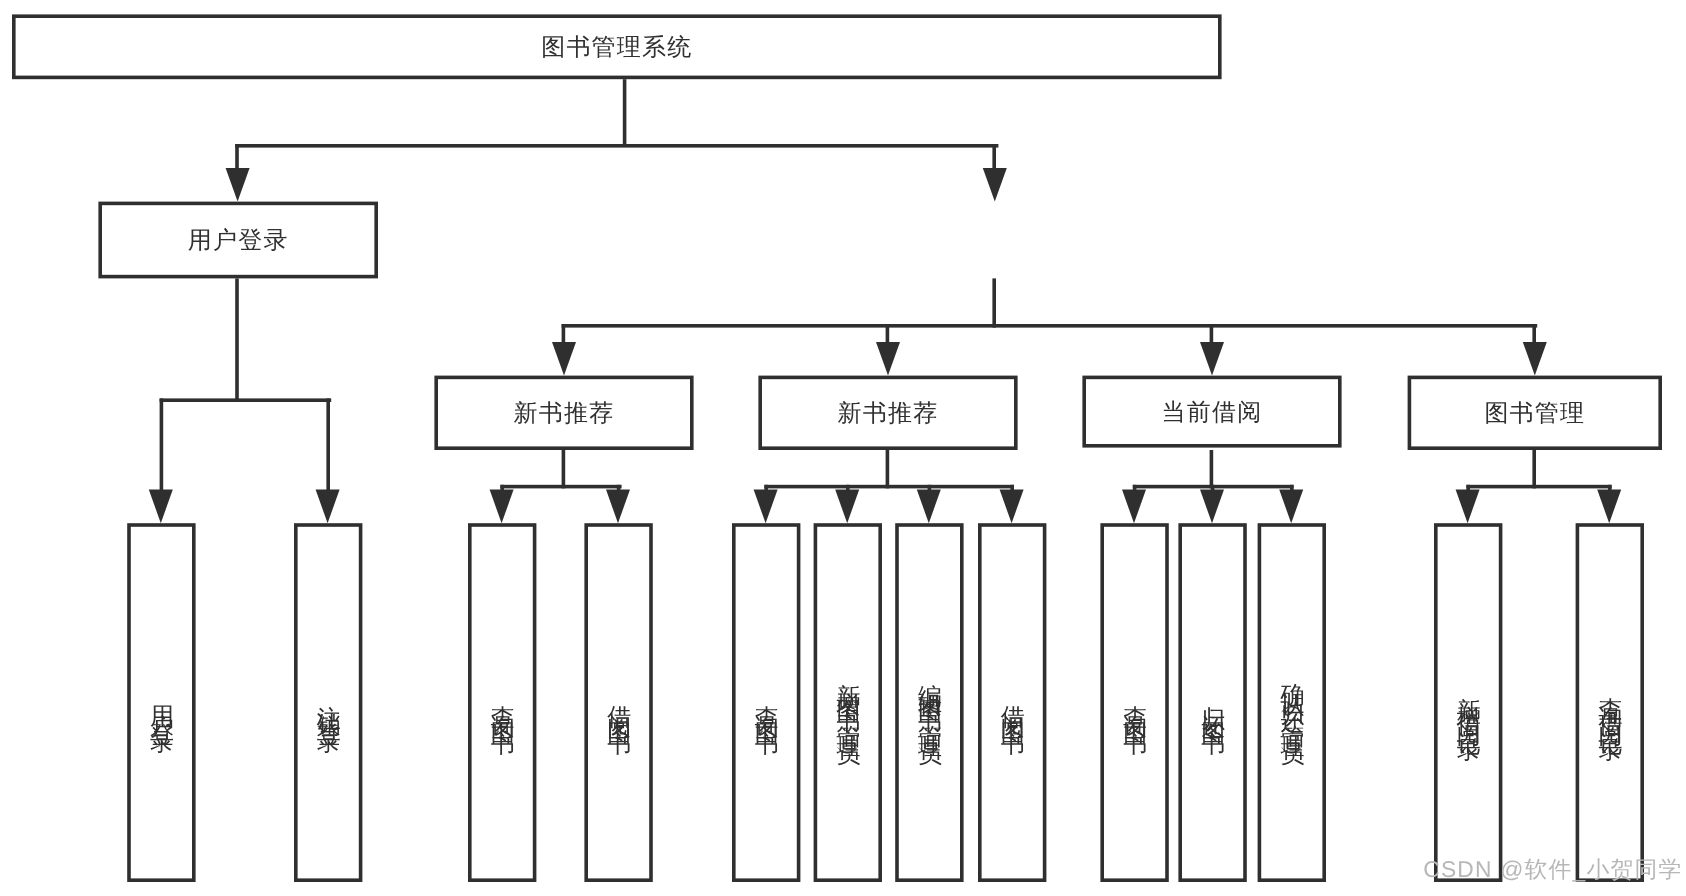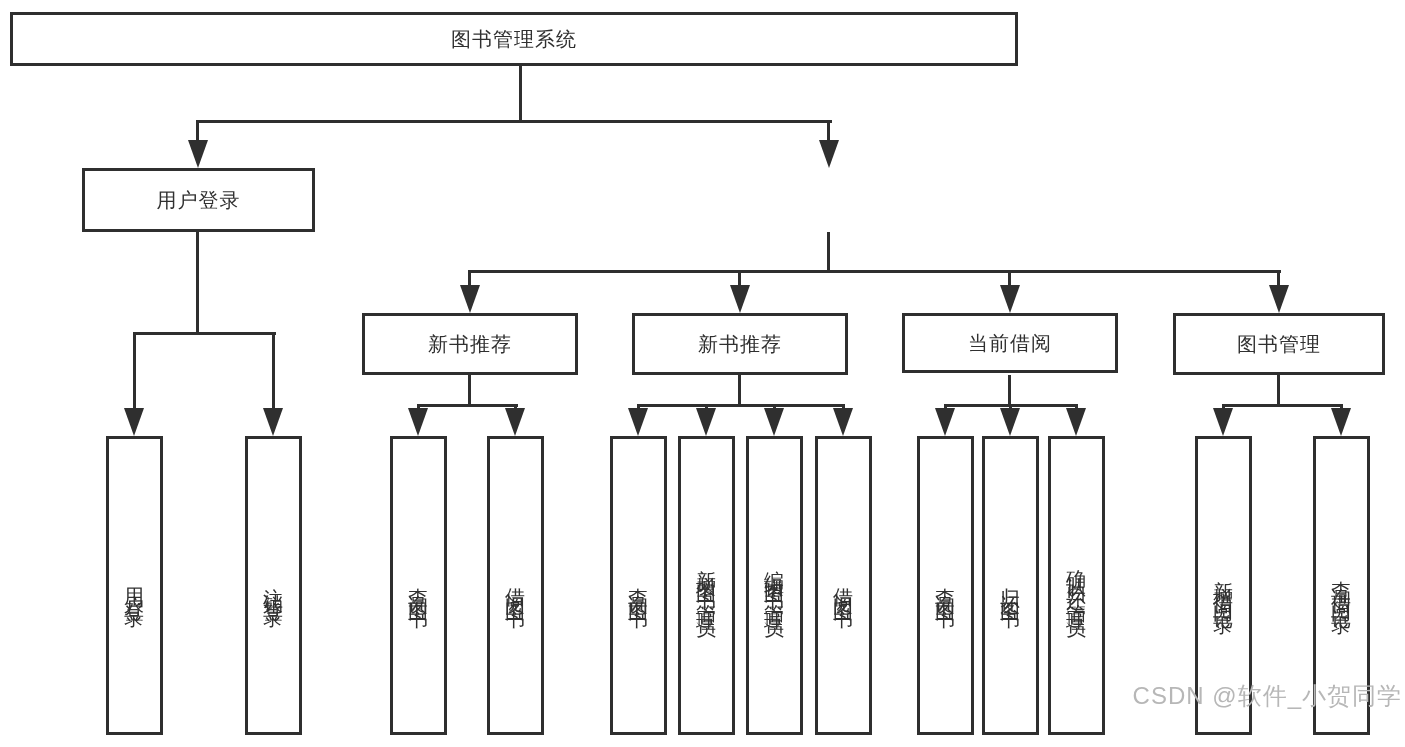--- a/index.html
+++ b/index.html
@@ -32,22 +32,22 @@
   }
   
   .v{position:absolute; width:3px; background:var(--line);}
   .h{position:absolute; height:3px; background:var(--line);}
   .arr{
     position:absolute; width:0; height:0;
     border-left:10px solid transparent; border-right:10px solid transparent;
     border-top:28px solid var(--line);
   }
   .watermark{
-    position:absolute; right:3px; top:680px; z-index:5;
-    font-size:24px; letter-spacing:1px; color:var(--watermark);
+    position:absolute; right:3px; top:712px; z-index:5;
+    font-size:19px; letter-spacing:1px; color:var(--watermark);
   }
 </style>
 </head>
 <body>
 
 <div class="stage">
 
   <div class="box" style="left:10px; top:12px; width:1008px; height:54px;">
     <span>图书管理系统</span>
   </div>

